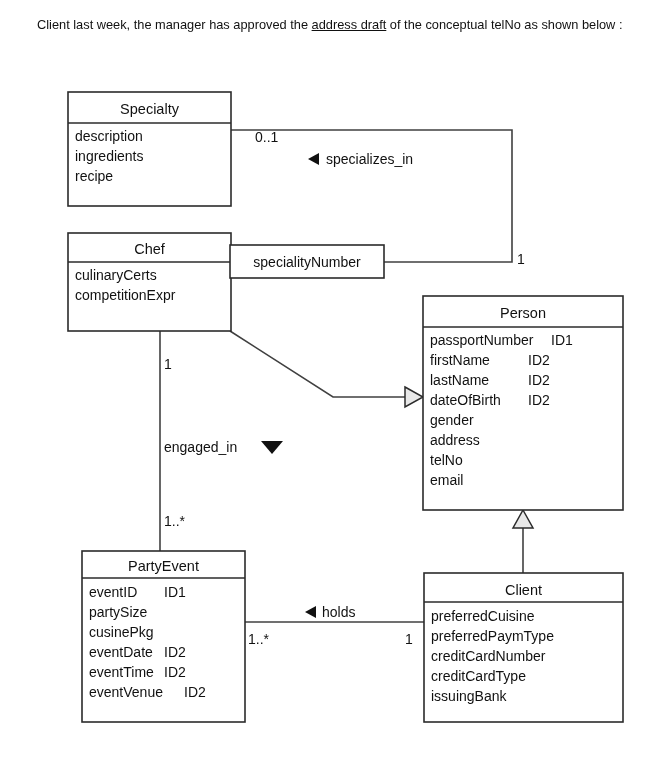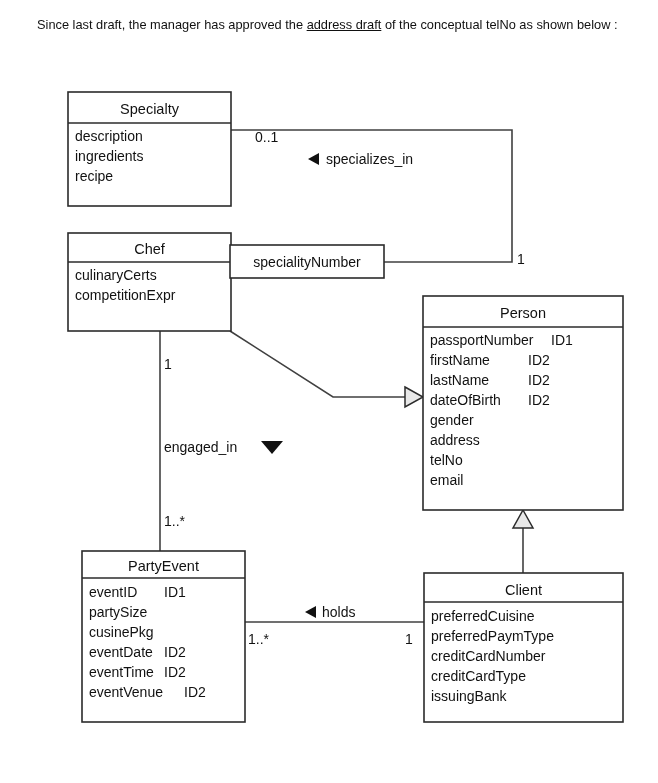--- a/index.html
+++ b/index.html
@@ -74,21 +74,21 @@
     font-size: 14px;
   }
   .t-assocbox {
     font-size: 14px;
     text-anchor: middle;
   }
 </style>
 </head>
 <body>
 
-<div id="intro"><span>Since last draft, the manager has approved the </span><span class="underline">address draft</span><span> of the conceptual telNo as shown below :</span></div>
+<div id="intro"><span>Client last week, the manager has approved the </span><span class="underline">address draft</span><span> of the conceptual telNo as shown below :</span></div>
 
 <svg id="diagram" viewBox="0 0 658 783" xmlns="http://www.w3.org/2000/svg">
 
   <g>
     <path class="assoc-line" d="M 231 130 L 512 130 L 512 262 L 384 262"></path>
     <text class="t-mult" x="255" y="142">0..1</text>
     <text class="t-mult" x="517" y="264">1</text>
     <polygon class="arrow-solid" points="319,153 308,159 319,165"></polygon>
     <text class="t-assoc" x="326" y="164">specializes_in</text>
   </g>

